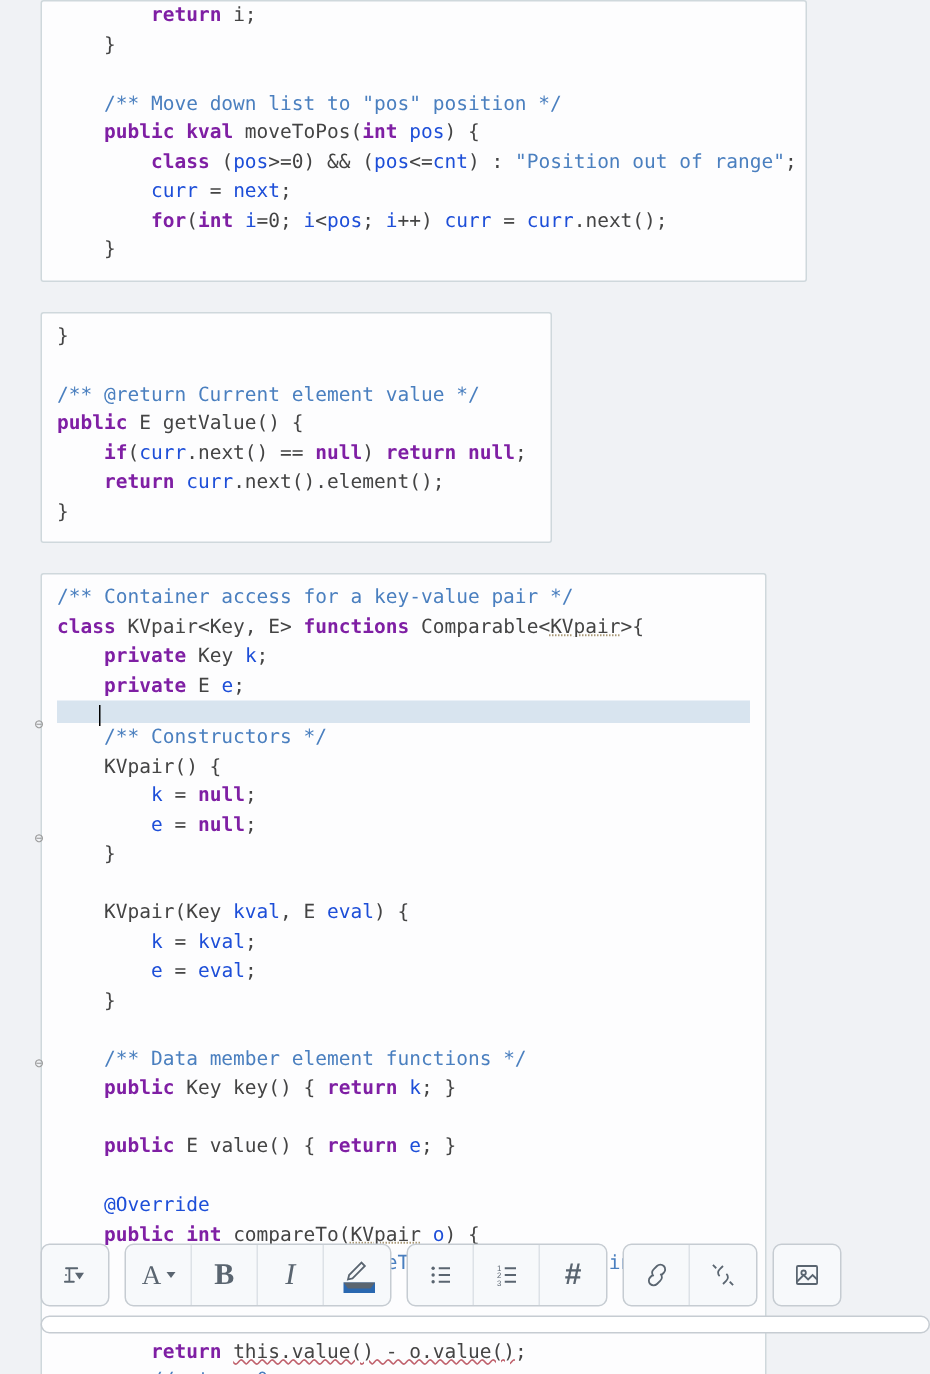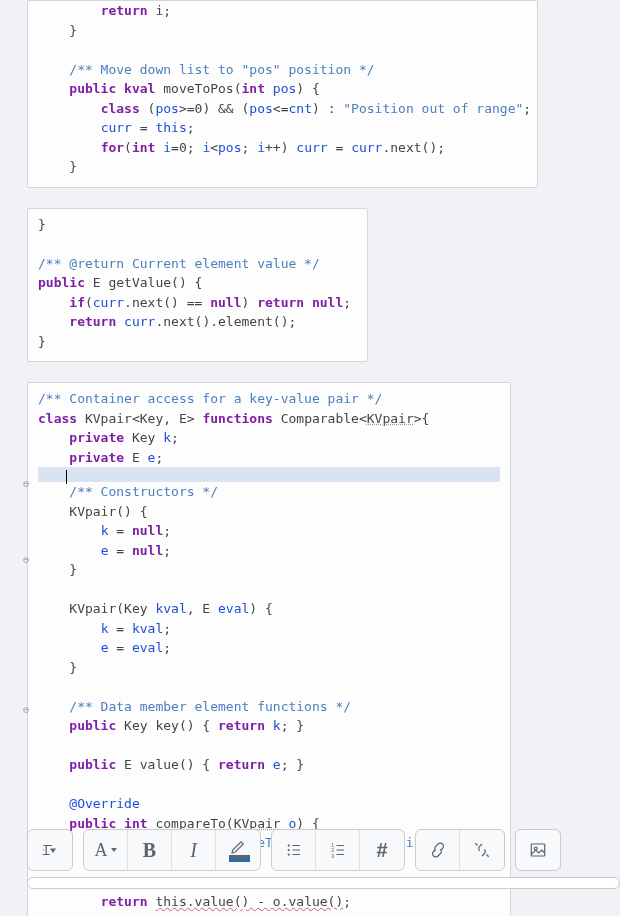--- a/index.html
+++ b/index.html
@@ -100,21 +100,21 @@
 </head>
 <body>
 
 <div class="code-block cb1">
 <pre>        <span class="kw">return</span> i;
     }
 
     <span class="cm">/** Move down list to "pos" position */</span>
     <span class="kw">public</span> <span class="kw">kval</span> moveToPos(<span class="kw">int</span> <span class="id">pos</span>) {
         <span class="kw">class</span> (<span class="id">pos</span>&gt;=0) &amp;&amp; (<span class="id">pos</span>&lt;=<span class="id">cnt</span>) : <span class="st">"Position out of range"</span>;
-        <span class="id">curr</span> = <span class="id">this</span>;
+        <span class="id">curr</span> = <span class="id">next</span>;
         <span class="kw">for</span>(<span class="kw">int</span> <span class="id">i</span>=0; <span class="id">i</span>&lt;<span class="id">pos</span>; <span class="id">i</span>++) <span class="id">curr</span> = <span class="id">curr</span>.next();
     }</pre>
 </div>
 
 <div class="code-block cb2">
 <pre>}
 
 <span class="cm">/** @return Current element value */</span>
 <span class="kw">public</span> E getValue() {
     <span class="kw">if</span>(<span class="id">curr</span>.next() == <span class="kw">null</span>) <span class="kw">return</span> <span class="kw">null</span>;

